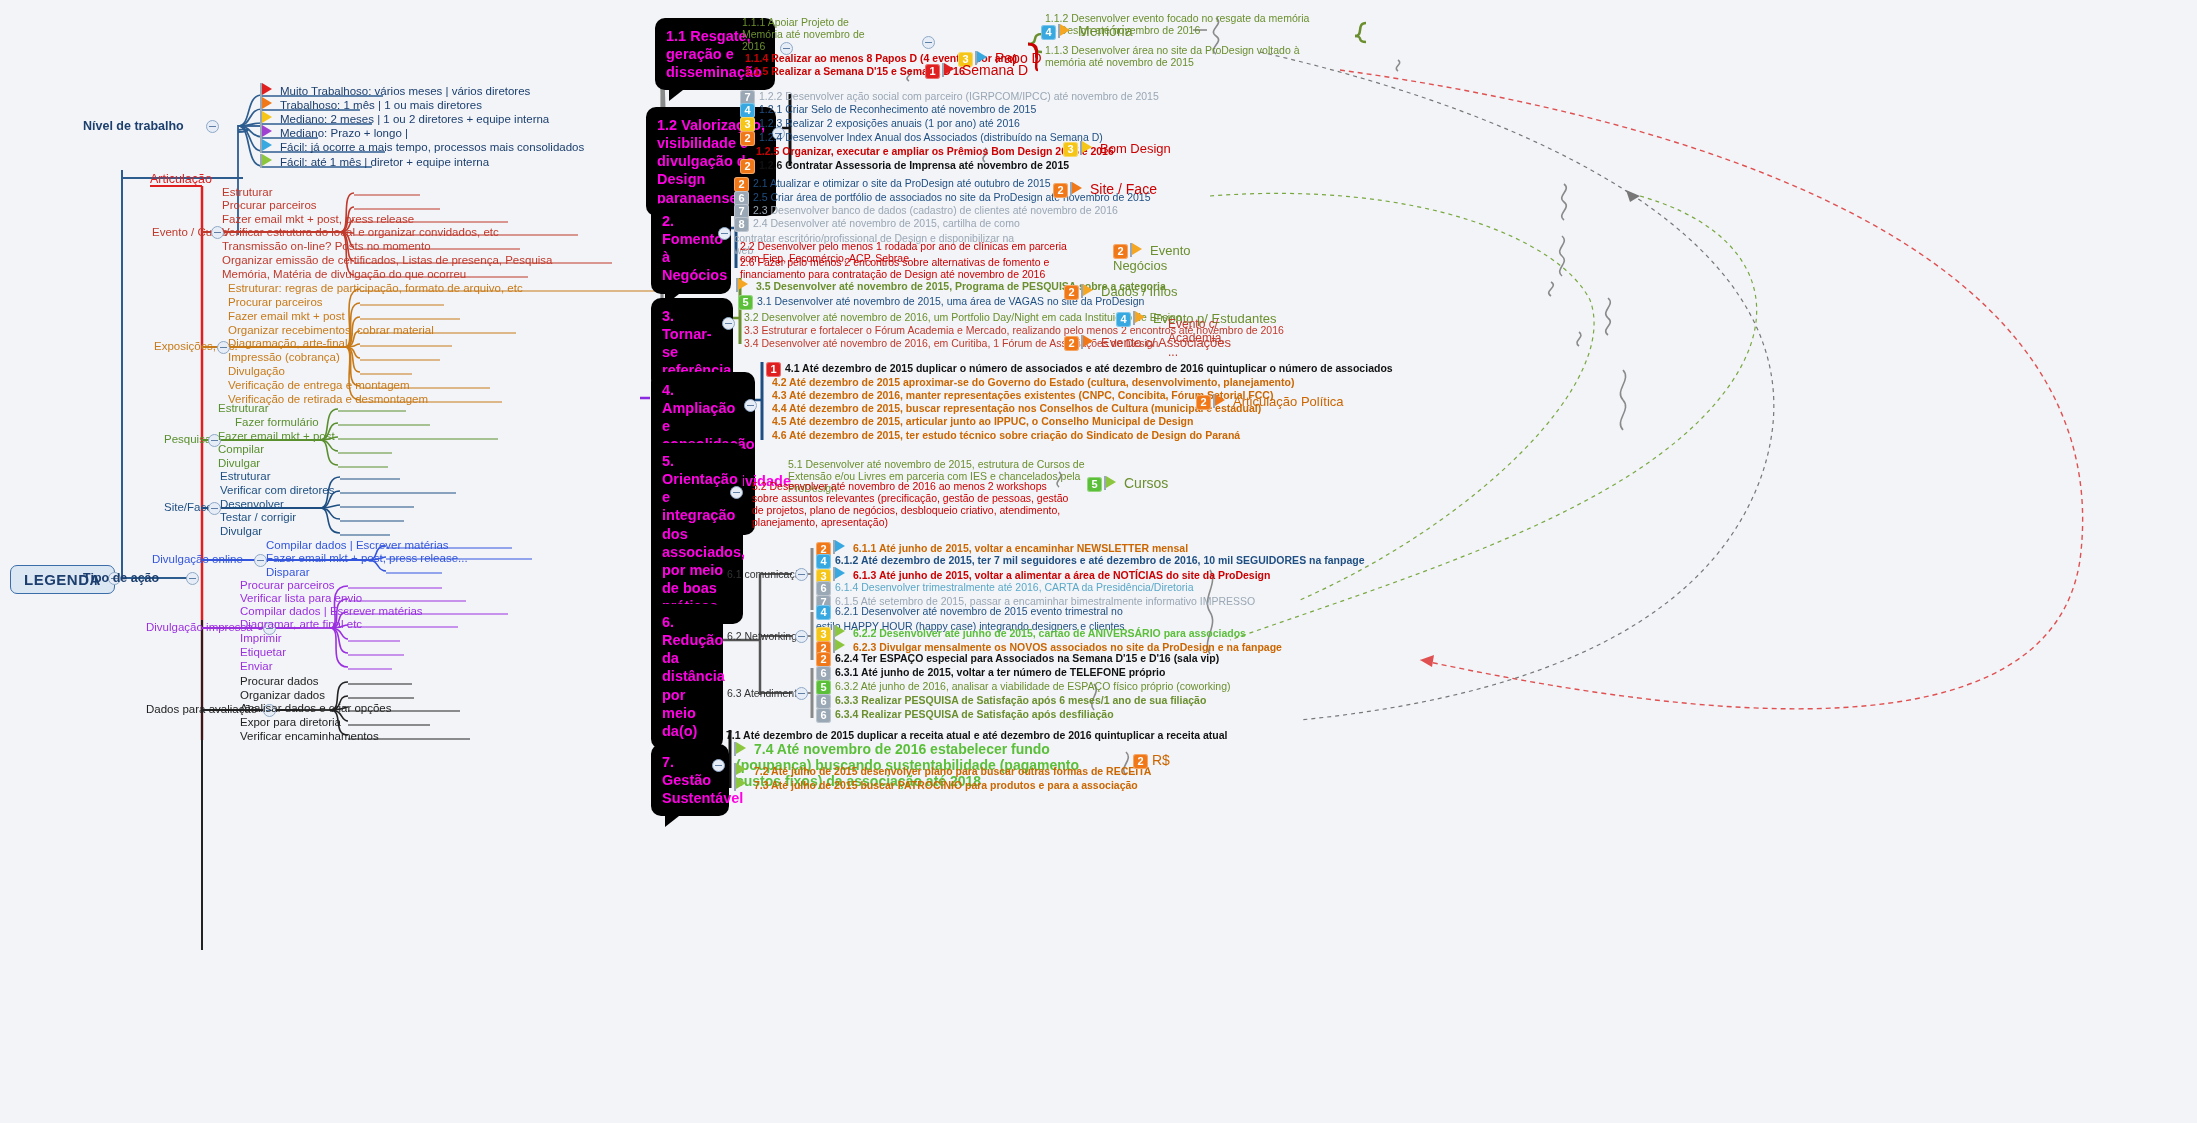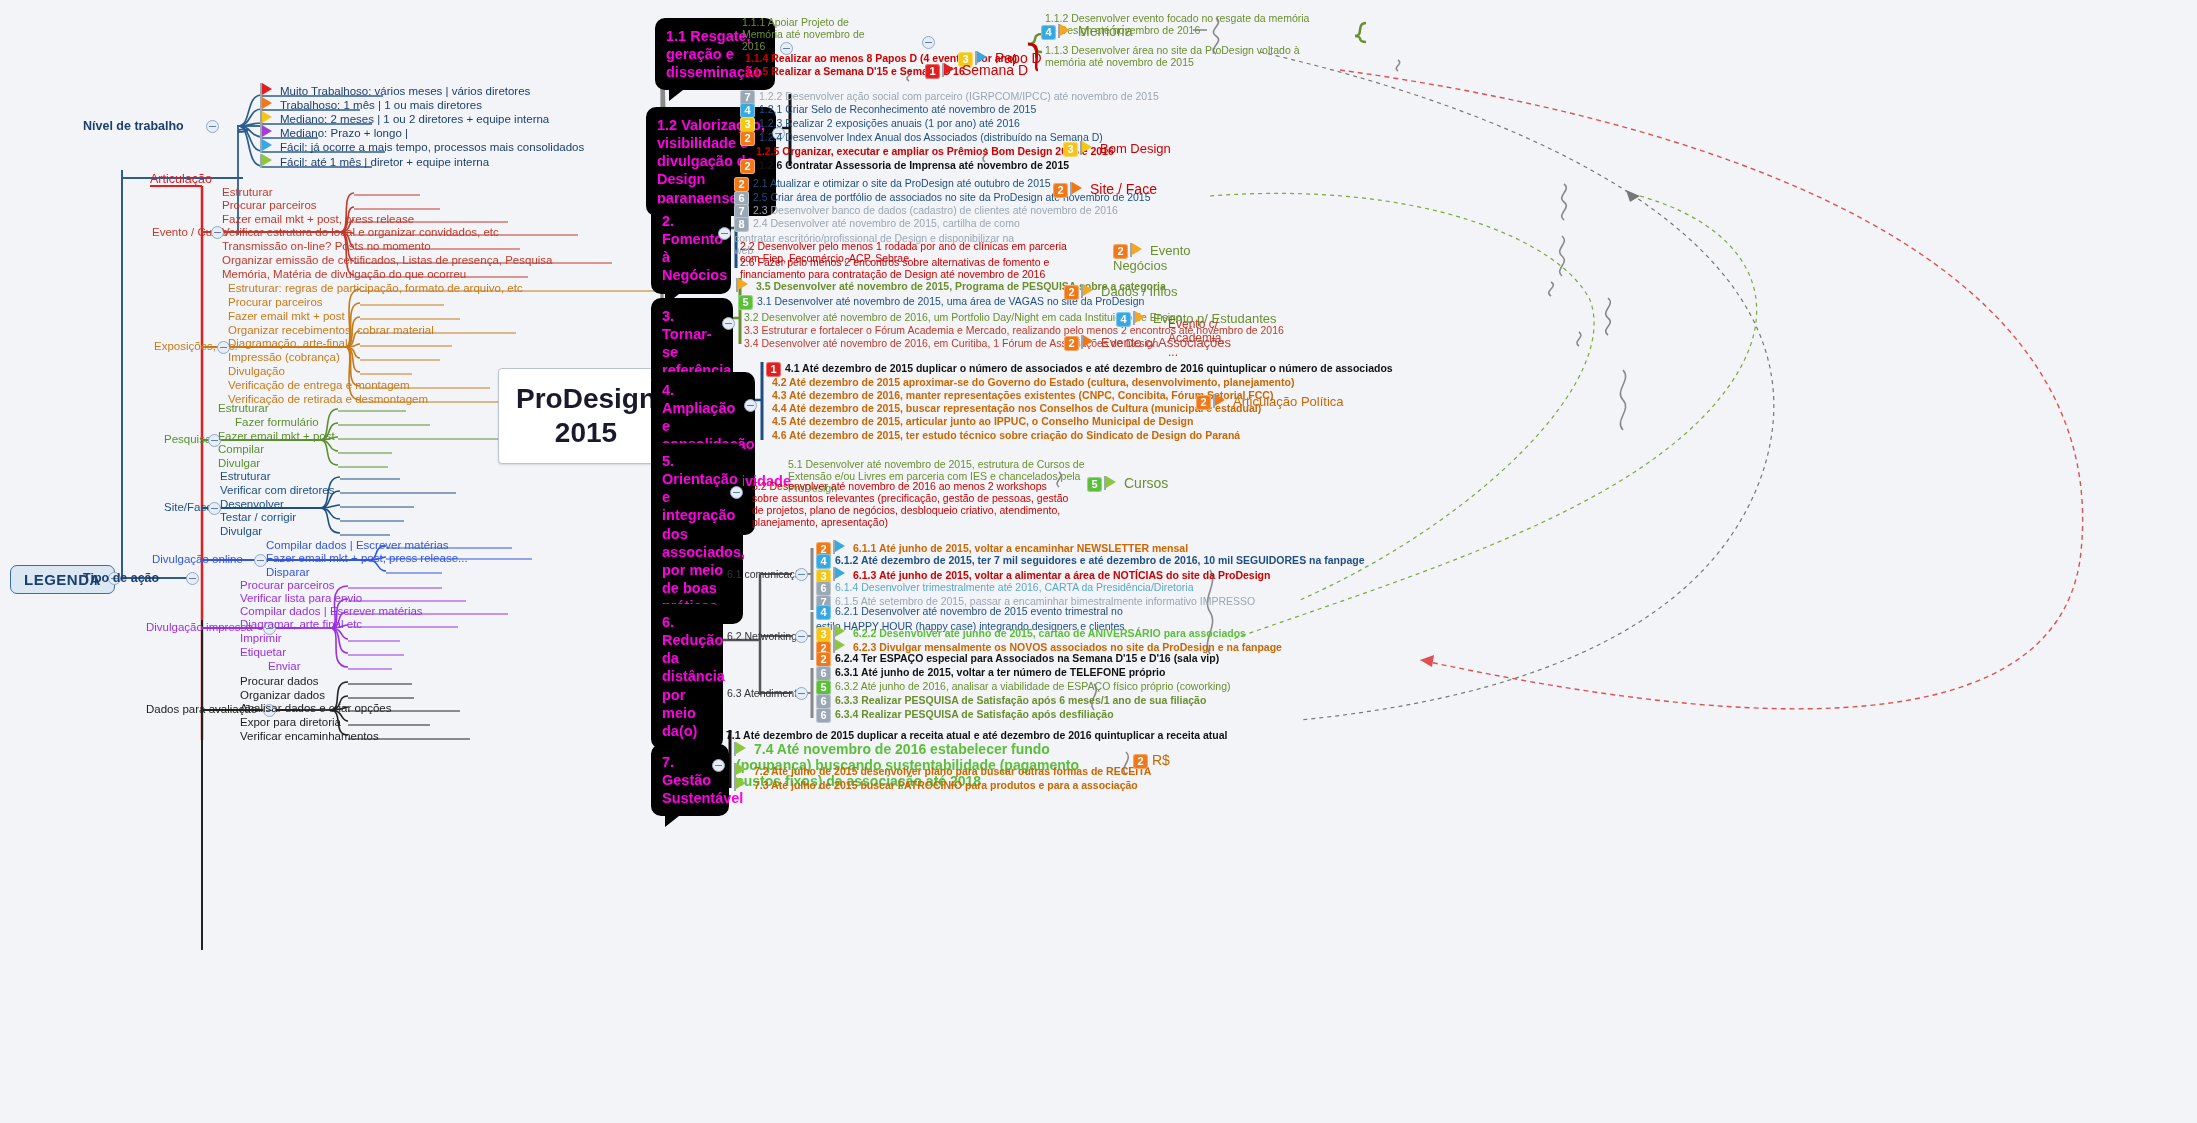--- a/index.html
+++ b/index.html
@@ -377,24 +377,20 @@
   <path d="M1260,52 C1560,120 1840,260 1760,480 C1700,640 1500,700 1300,720" stroke="#777" stroke-width="1.2" fill="none" stroke-dasharray="4,4"></path>
   <path d="M1210,196 C1420,180 1560,240 1590,300 C1620,380 1480,520 1300,600" stroke="#7aa840" stroke-width="1.2" fill="none" stroke-dasharray="4,4"></path>
   <path d="M1640,196 C1760,230 1800,320 1700,420 C1600,520 1400,580 1230,640" stroke="#7aa840" stroke-width="1.2" fill="none" stroke-dasharray="4,4"></path>
   <polygon points="1420,660 1434,655 1432,667" fill="#e05050"></polygon>
   <polygon points="1640,196 1626,190 1630,202" fill="#777"></polygon>
 </svg>
 
 <div class="legend-box" style="left:10px;top:565px;">LEGENDA</div>
 <span class="collapse" style="left:108px;top:572px;"></span>
 
-<div class="central" style="left:498px;top:368px;width:142px;">
-  <div>ProDesign</div>
-  <div>2015</div>
-</div>
 
 <div class="node" style="left:83px;top:119px;font-size:12.5px;font-weight:bold;color:#1c3f6e;">Nível de trabalho</div>
 <span class="collapse" style="left:206px;top:120px;"></span>
 
 <div class="node" style="left:262px;top:83px;font-size:11.5px;color:#1c3f6e;">
   <span class="flag" style="color:#e02020;"><b></b><i></i></span><span>Muito Trabalhoso: vários meses | vários diretores</span>
 </div>
 <div class="node" style="left:262px;top:97px;font-size:11.5px;color:#1c3f6e;">
   <span class="flag" style="color:#f07818;"><b></b><i></i></span><span>Trabalhoso: 1 mês | 1 ou mais diretores</span>
 </div>
@@ -461,21 +457,21 @@
 <div class="node" style="left:266px;top:566px;font-size:11.5px;color:#3355dd;">Disparar</div>
 
 <div class="node" style="left:146px;top:621px;font-size:11.5px;color:#9b30e0;">Divulgação impressa</div>
 <span class="collapse" style="left:263px;top:622px;"></span>
 <div class="node" style="left:240px;top:579px;font-size:11.5px;color:#9b30e0;">Procurar parceiros</div>
 <div class="node" style="left:240px;top:592px;font-size:11.5px;color:#9b30e0;">Verificar lista para envio</div>
 <div class="node" style="left:240px;top:605px;font-size:11.5px;color:#9b30e0;">Compilar dados | Escrever matérias</div>
 <div class="node" style="left:240px;top:618px;font-size:11.5px;color:#9b30e0;">Diagramar, arte final etc</div>
 <div class="node" style="left:240px;top:632px;font-size:11.5px;color:#9b30e0;">Imprimir</div>
 <div class="node" style="left:240px;top:646px;font-size:11.5px;color:#9b30e0;">Etiquetar</div>
-<div class="node" style="left:240px;top:660px;font-size:11.5px;color:#9b30e0;margin-left:28px;">Enviar</div>
+<div class="node" style="left:240px;top:660px;font-size:11.5px;color:#9b30e0;">Enviar</div>
 
 <div class="node" style="left:146px;top:703px;font-size:11.5px;color:#222;">Dados para avaliação</div>
 <span class="collapse" style="left:263px;top:704px;"></span>
 <div class="node" style="left:240px;top:675px;font-size:11.5px;color:#222;">Procurar dados</div>
 <div class="node" style="left:240px;top:689px;font-size:11.5px;color:#222;">Organizar dados</div>
 <div class="node" style="left:240px;top:702px;font-size:11.5px;color:#222;">Analisar dados  e criar opções</div>
 <div class="node" style="left:240px;top:716px;font-size:11.5px;color:#222;">Expor para diretoria</div>
 <div class="node" style="left:240px;top:730px;font-size:11.5px;color:#222;">Verificar encaminhamentos</div>
 
 <div class="callout" style="left:655px;top:18px;width:120px;">

